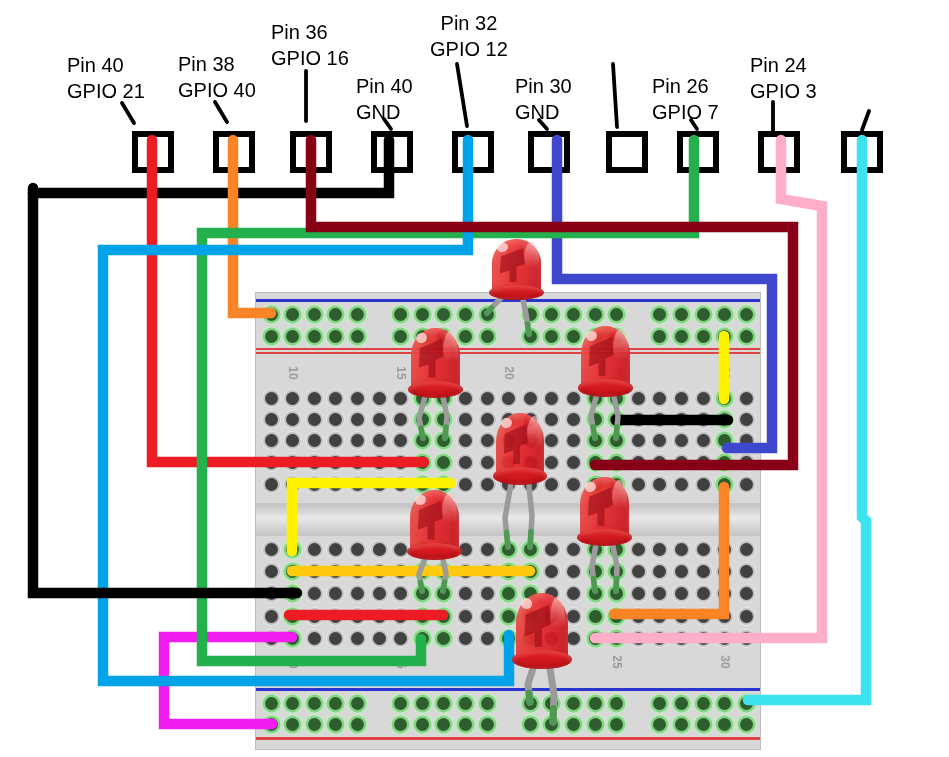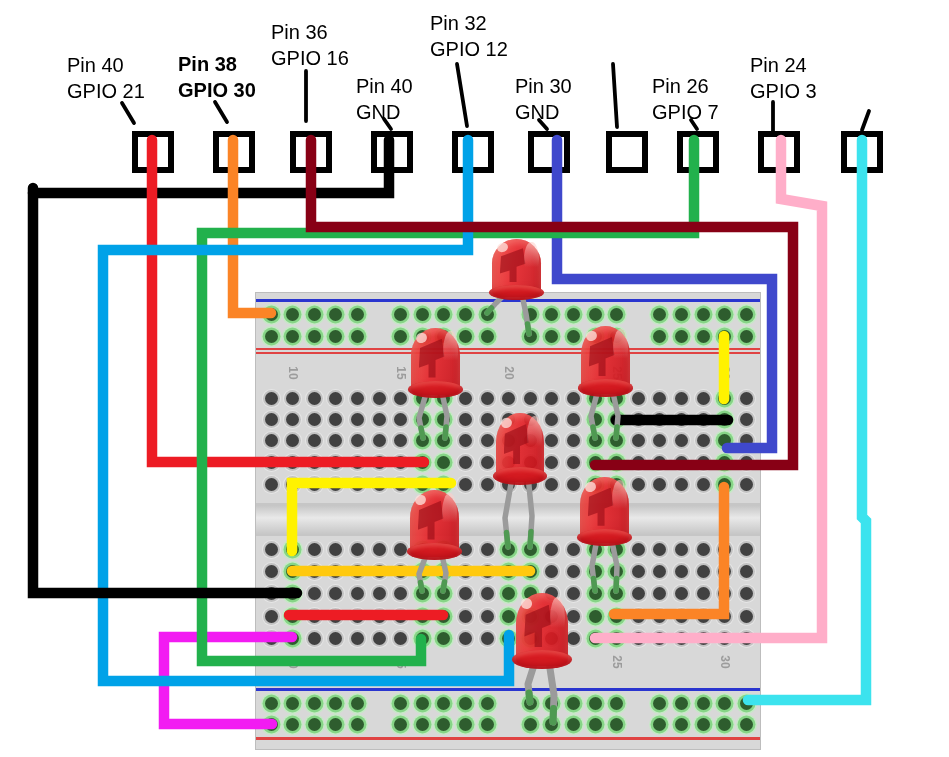--- a/index.html
+++ b/index.html
@@ -361,36 +361,36 @@
       <span class="collabel" style="left: 136.6px; top: 361px;">15</span>
       <span class="collabel" style="left: 244.6px; top: 361px;">20</span>
       <span class="collabel" style="left: 352.6px; top: 361px;">25</span>
       <span class="collabel" style="left: 460.6px; top: 361px;">30</span>
     </div>
     <div class="pinlabel" style="left: 67px; top: 52px;">
       <div>Pin 40</div>
       <div>GPIO 21</div>
     </div>
     <div class="pinbox" style="left: 132px;"></div>
-    <div class="pinlabel" style="left: 178px; top: 51px; font-weight: bold;">
+    <div class="pinlabel" style="left: 178px; top: 51px;">
       <div>Pin 38</div>
-      <div>GPIO 30</div>
+      <div>GPIO 40</div>
     </div>
     <div class="pinbox" style="left: 213px;"></div>
     <div class="pinlabel" style="left: 271px; top: 19px;">
       <div>Pin 36</div>
       <div>GPIO 16</div>
     </div>
     <div class="pinbox" style="left: 290px;"></div>
     <div class="pinlabel" style="left: 356px; top: 73px;">
       <div>Pin 40</div>
       <div>GND</div>
     </div>
     <div class="pinbox" style="left: 371px;"></div>
-    <div class="pinlabel" style="left: 430px; top: 10px;">
+    <div class="pinlabel" style="left: 430px; top: 10px; text-align: center;">
       <div>Pin 32</div>
       <div>GPIO 12</div>
     </div>
     <div class="pinbox" style="left: 452px;"></div>
     <div class="pinlabel" style="left: 515px; top: 73px;">
       <div>Pin 30</div>
       <div>GND</div>
     </div>
     <div class="pinbox" style="left: 528px;"></div>
     <div class="pinbox" style="left: 606px;"></div>

